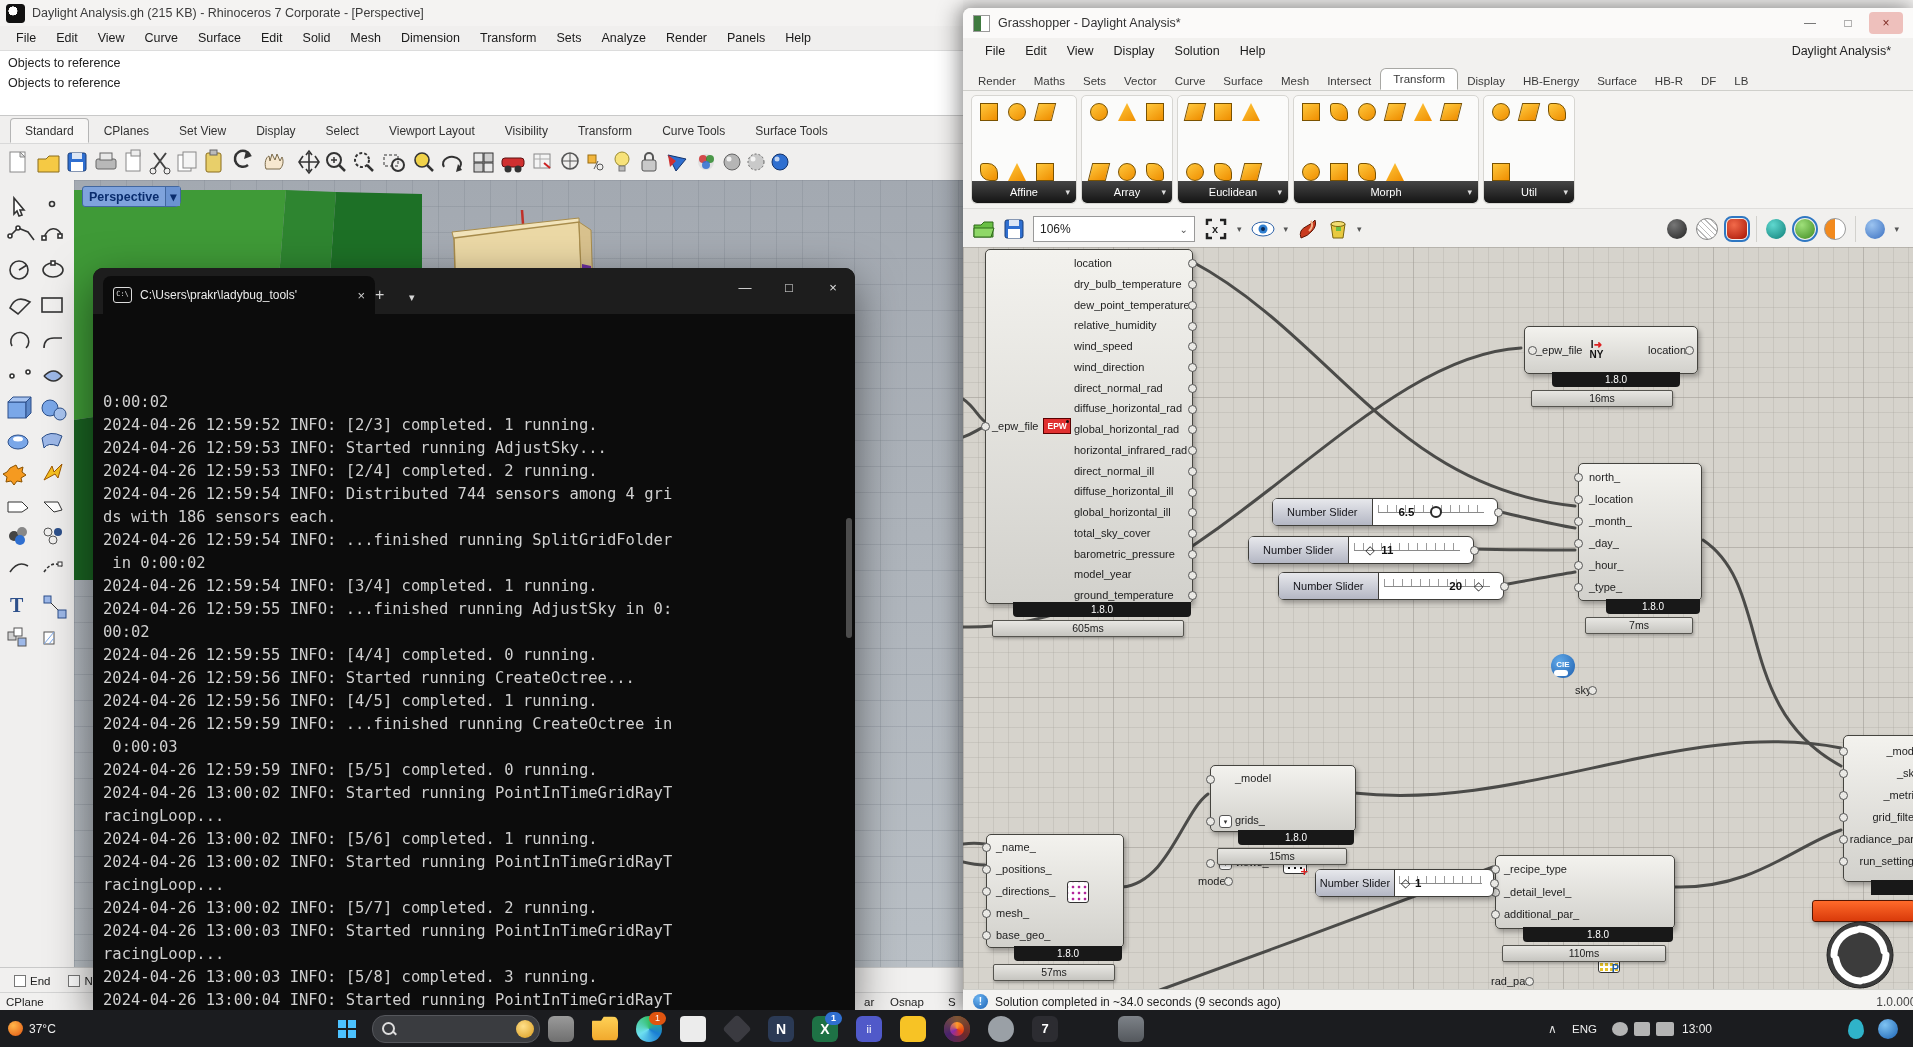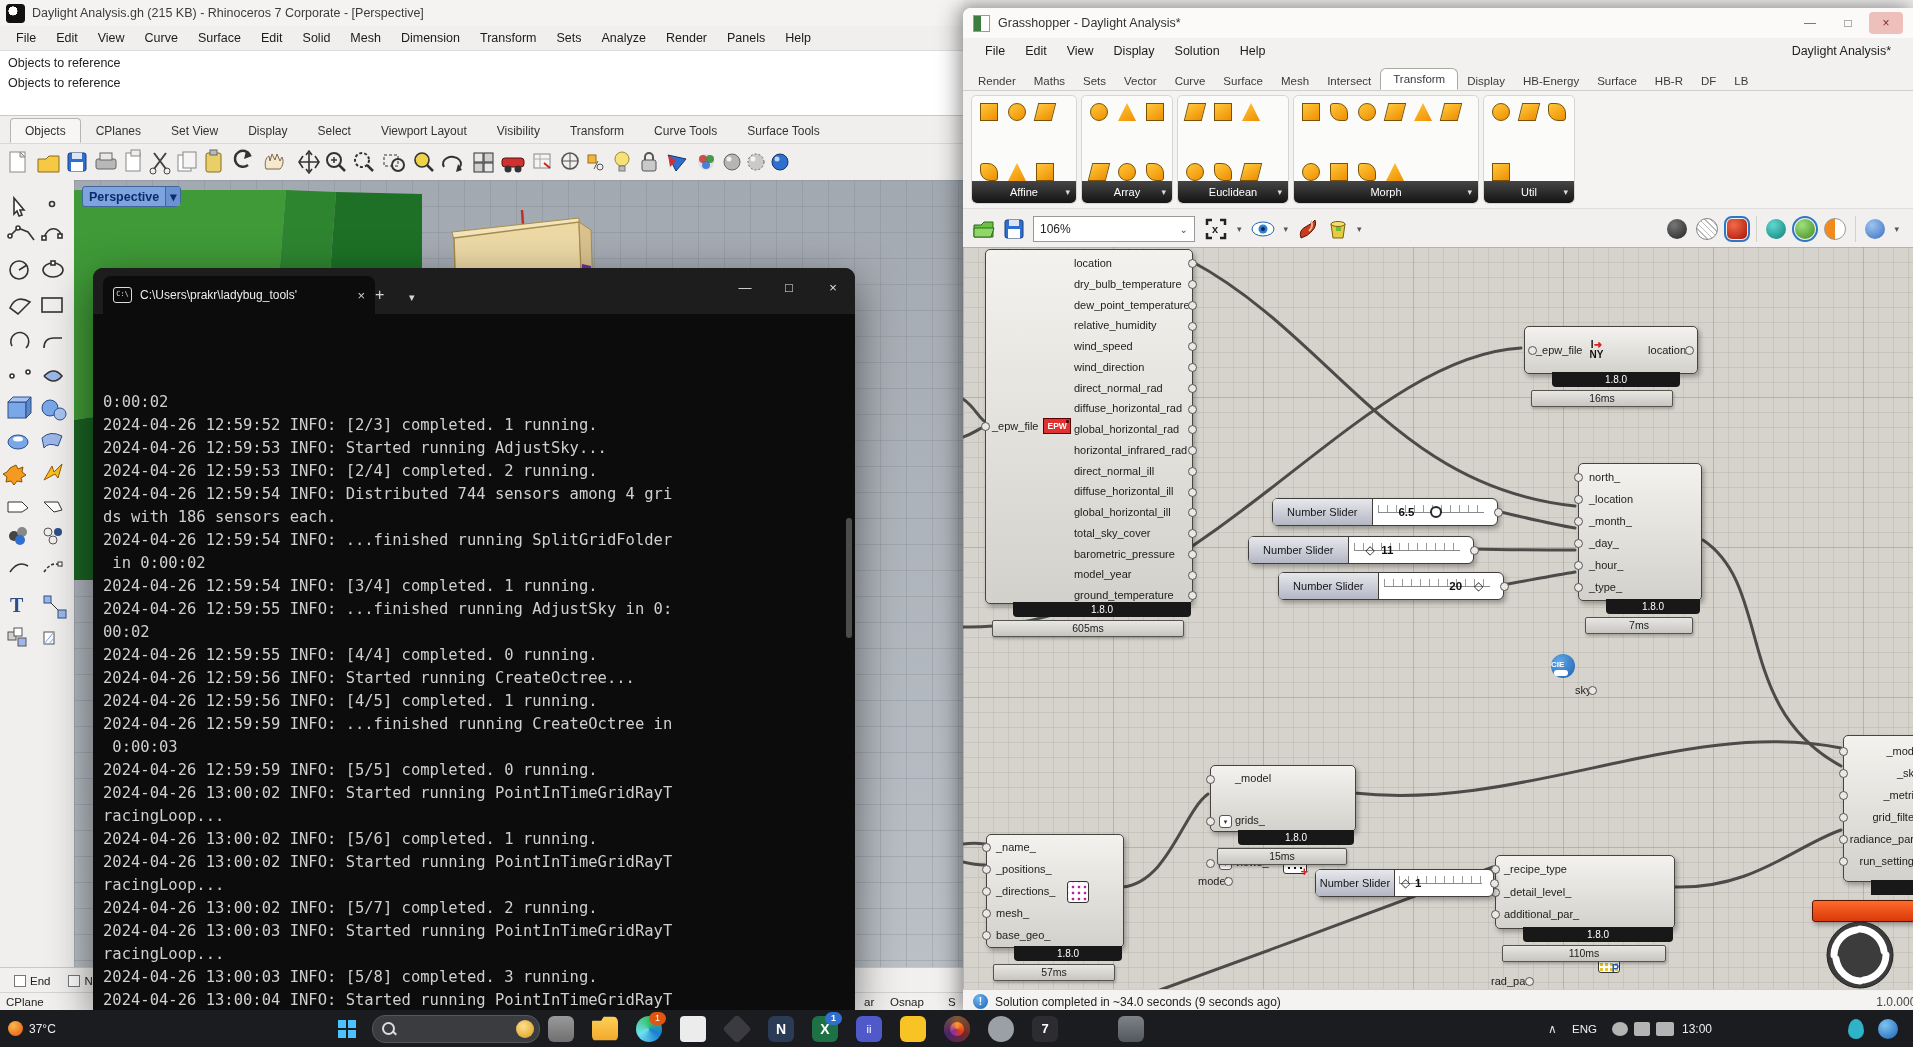--- a/index.html
+++ b/index.html
@@ -100,21 +100,21 @@
   .cbody{position:relative;width:100%;background:linear-gradient(#f3f2ee,#d2d1cc);border:1.5px solid #45443f;border-radius:5px;box-shadow:2px 3px 5px rgba(0,0,0,.3);}
   .cver{position:absolute;left:0;right:0;height:15px;background:#181818;color:#fff;font-size:10px;text-align:center;line-height:15px;border-radius:0 0 4px 4px;margin-left:28px;}
   .cms{position:absolute;left:7px;right:7px;height:15px;background:linear-gradient(#e8e7e3,#c6c5c0);border:1px solid #55544f;color:#222;font-size:10.5px;text-align:center;line-height:15px;border-radius:2px;box-shadow:1px 2px 3px rgba(0,0,0,.25);}
   .crow{position:relative;}
   .crow.in::before{content:"";position:absolute;left:-5px;top:50%;width:7px;height:7px;margin-top:-4px;border:1.5px solid #555;border-radius:50%;background:#e9e8e4;}
   .crow.out::after{content:"";position:absolute;right:-5px;top:50%;width:7px;height:7px;margin-top:-4px;border:1.5px solid #555;border-radius:50%;background:#e9e8e4;}
   .epw-badge{display:inline-block;background:#e03030;border:1px solid #5a0000;color:#fff;font-weight:bold;font-size:8.5px;padding:2px 3px;position:relative;}
   .epw-badge::after{content:"";position:absolute;right:1px;top:1px;width:3px;height:3px;border-radius:50%;background:#111;}
   .iny{display:inline-block;text-align:center;font-weight:bold;font-size:10px;line-height:10px;color:#111;}
   .iny b{color:#d22;}
-  .cie{width:24px;height:24px;border-radius:50%;background:radial-gradient(circle at 35% 30%,#5fa8e8,#1f5fae);color:#fff;font-weight:bold;font-size:8px;text-align:left;line-height:22px;position:relative;}
+  .cie{width:24px;height:24px;border-radius:50%;background:radial-gradient(circle at 35% 30%,#5fa8e8,#1f5fae);color:#fff;font-weight:bold;font-size:8px;text-align:center;line-height:22px;position:relative;}
   .cie::after{content:"";position:absolute;left:3px;bottom:2px;width:14px;height:6px;border-radius:6px;background:#fff;}
   .mic{width:22px;height:22px;background:#fff;border:1px solid #333;border-radius:3px;position:relative;background-image:radial-gradient(#111 1.2px,transparent 1.3px);background-size:6px 6px;background-position:2px 2px;}
   .mic::after{content:"+";position:absolute;right:-2px;bottom:-6px;color:#d22;font-weight:bold;font-size:13px;}
   .gic{width:20px;height:20px;background:#fff;border:1px solid #333;border-radius:3px;background-image:radial-gradient(#b3259b 1.5px,transparent 1.6px);background-size:6px 6px;background-position:2px 2px;}
   .ric{width:20px;height:20px;background:#fff;border:1px solid #333;border-radius:3px;position:relative;background-image:radial-gradient(#e8c32a 1.5px,transparent 1.6px);background-size:5px 5px;}
   .ric::after{content:"P";position:absolute;right:0;bottom:-2px;color:#1f5fae;font-weight:bold;font-size:11px;}
   .toggle{display:inline-block;width:11px;height:11px;border:1px solid #555;border-radius:3px;background:#fff;color:#333;font-size:7px;line-height:11px;text-align:center;margin-right:3px;}
   .slider{position:absolute;height:26px;background:#fff;border:1.5px solid #3f3e3a;border-radius:6px;box-shadow:2px 3px 5px rgba(0,0,0,.3);display:flex;}
   .slab{width:44%;background:linear-gradient(#e7e8ec,#b4b7c4);border-right:1.5px solid #3f3e3a;border-radius:4px 0 0 4px;display:flex;align-items:center;justify-content:center;font-size:11px;color:#15151a;}
   .strip{position:absolute;left:47%;right:6%;top:6px;height:7px;background:repeating-linear-gradient(90deg,#9a9a9a 0 1px,transparent 1px 9px);border-bottom:1px solid #8a8a8a;}
@@ -164,21 +164,21 @@
         <span>Render</span>
         <span>Panels</span>
         <span>Help</span>
       </div>
     <div class="r-cmd">
       <div>Objects to reference</div>
       <div>Objects to reference</div>
     </div>
     <div class="r-tabs">
 
-    <span class="active">Objects</span>
+    <span class="active">Standard</span>
         <span>CPlanes</span>
         <span>Set View</span>
         <span>Display</span>
         <span>Select</span>
         <span>Viewport Layout</span>
         <span>Visibility</span>
         <span>Transform</span>
         <span>Curve Tools</span>
         <span>Surface Tools</span>
       </div>

